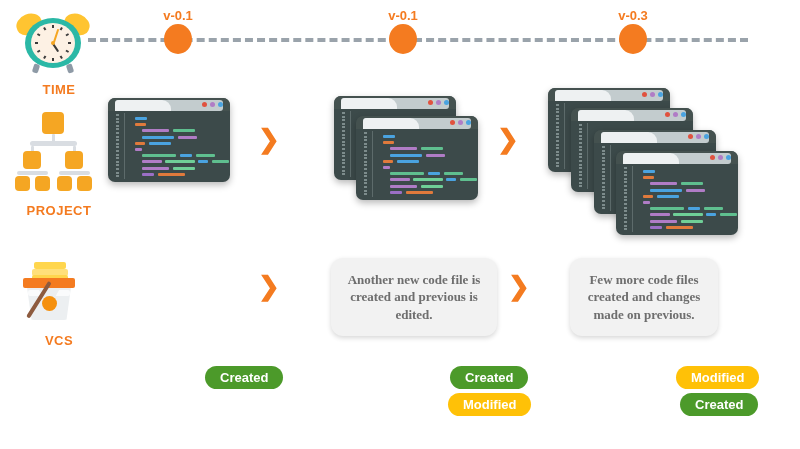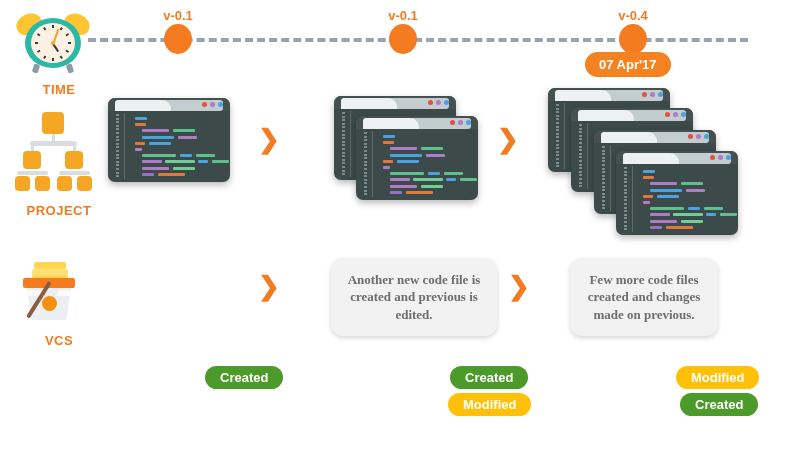--- a/index.html
+++ b/index.html
@@ -157,23 +157,22 @@
   <div class="rail-label" style="left:14px;top:333px;">VCS</div>
 
   <div class="timeline-line"></div>
 
   <div class="tl-ver" style="left:133px;">v-0.1</div>
   <div class="tl-node" style="left:164px;"></div>
 
   <div class="tl-ver" style="left:358px;">v-0.1</div>
   <div class="tl-node" style="left:389px;"></div>
 
-  <div class="tl-ver" style="left:588px;">v-0.4</div>
+  <div class="tl-ver" style="left:588px;">v-0.3</div>
   <div class="tl-node" style="left:619px;"></div>
-  <div class="tl-pill" style="left:585px;">07 Apr'17</div>
 
   <div class="winstack" style="left:108px;top:98px;">
     <div class="win w1" style="left:0;top:0;width:122px;height:84px;">
         <div class="win-bar">
           <div class="win-tabbg"></div>
           <div class="win-tab"></div>
           <div class="dot d1" style="right: 7px;"></div>
           <div class="dot d2" style="right: 15px;"></div>
           <div class="dot d3" style="right: 23px;"></div>
         </div>

